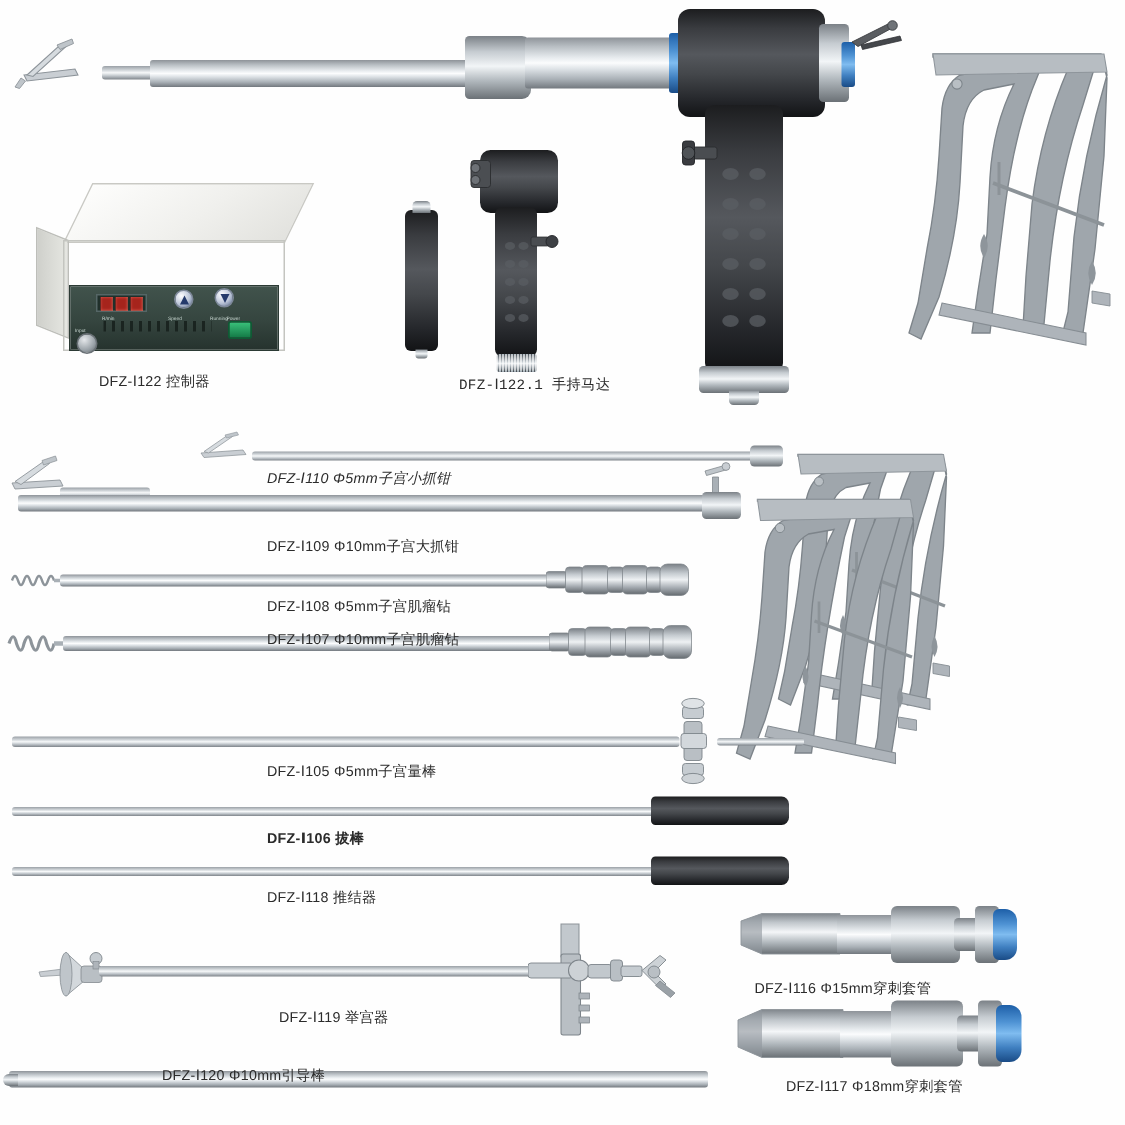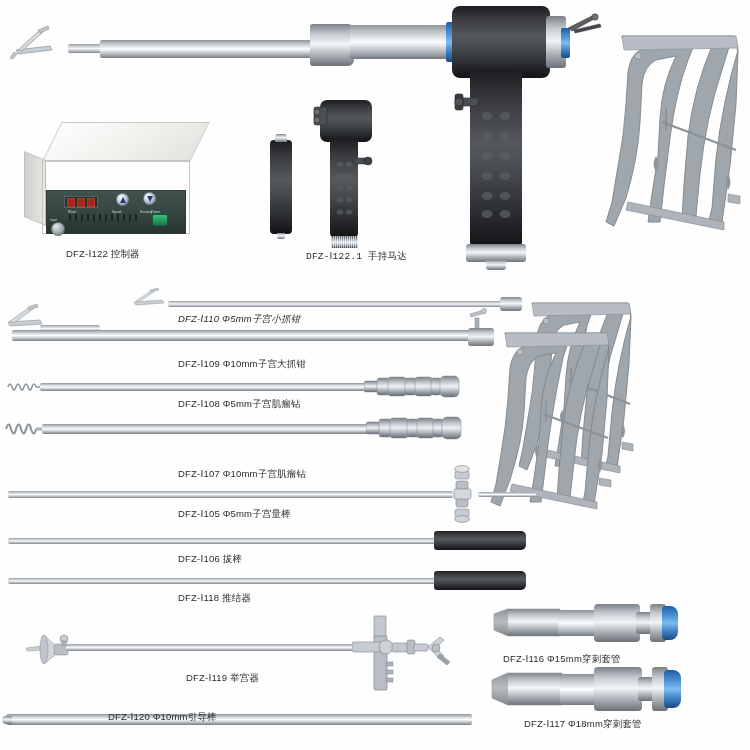--- a/index.html
+++ b/index.html
@@ -382,41 +382,41 @@
     <svg class="handle" style="left:366px; top:414px; width:96px; height:28px;" viewBox="0 0 96 28">
       <rect x="0" y="8" width="14" height="12" rx="2" fill="url(#g108)" stroke="#7d848a" stroke-width=".5"></rect>
       <rect x="13" y="5" width="12" height="18" rx="2.5" fill="url(#g108)" stroke="#7d848a" stroke-width=".5"></rect>
       <rect x="24" y="4" width="18" height="20" rx="3" fill="url(#g108)" stroke="#7d848a" stroke-width=".5"></rect>
       <rect x="41" y="5" width="11" height="18" rx="2.5" fill="url(#g108)" stroke="#7d848a" stroke-width=".5"></rect>
       <rect x="51" y="4" width="17" height="20" rx="3" fill="url(#g108)" stroke="#7d848a" stroke-width=".5"></rect>
       <rect x="67" y="5" width="10" height="18" rx="2.5" fill="url(#g108)" stroke="#7d848a" stroke-width=".5"></rect>
       <rect x="76" y="3" width="19" height="22" rx="5" fill="url(#g108)" stroke="#7d848a" stroke-width=".5"></rect>
     </svg>
   </div>
-  <div class="lbl" style="left:178px; top:468px;">DFZ-Ⅰ107 Φ10mm子宫肌瘤钻</div>
+  <div class="lbl" style="left:178px; top:420px;">DFZ-Ⅰ107 Φ10mm子宫肌瘤钻</div>
 
   <div>
     <div class="shaft thin" style="left:8px; top:491px; width:445px; height:7px;"></div>
     <svg class="handle" style="left:443px; top:463px; width:40px; height:62px;" viewBox="0 0 40 62">
       <rect x="13" y="18" width="12" height="26" rx="2" fill="#b9bfc4" stroke="#7d848a" stroke-width=".6"></rect>
       <rect x="11" y="26" width="17" height="10" rx="2" fill="#d3d8dc" stroke="#7d848a" stroke-width=".6"></rect>
       <rect x="12" y="8" width="14" height="8" rx="2" fill="#c6ccd1" stroke="#7d848a" stroke-width=".6"></rect>
       <ellipse cx="19" cy="6" rx="7.5" ry="3.4" fill="#dfe3e6" stroke="#7d848a" stroke-width=".6"></ellipse>
       <rect x="12" y="46" width="14" height="8" rx="2" fill="#c6ccd1" stroke="#7d848a" stroke-width=".6"></rect>
       <ellipse cx="19" cy="56" rx="7.5" ry="3.4" fill="#cdd2d6" stroke="#7d848a" stroke-width=".6"></ellipse>
     </svg>
     <div class="shaft thin" style="left:478px; top:492px; width:58px; height:5px;"></div>
   </div>
   <div class="lbl" style="left:178px; top:508px;">DFZ-Ⅰ105 Φ5mm子宫量棒</div>
 
   <div>
     <div class="shaft thin" style="left:8px; top:538px; width:428px; height:6px;"></div>
     <div class="blackpart" style="left:434px; top:531px; width:92px; height:19px; border-radius:3px 5px 5px 3px;"></div>
   </div>
-  <div class="lbl" style="left:178px; top:553px;">DFZ-Ⅰ106 拔棒</div>
+  <div class="lbl" style="left:178px; top:553px;font-weight:bold;">DFZ-Ⅰ106 拔棒</div>
 
   <div>
     <div class="shaft thin" style="left:8px; top:578px; width:428px; height:6px;"></div>
     <div class="blackpart" style="left:434px; top:571px; width:92px; height:19px; border-radius:3px 5px 5px 3px;"></div>
   </div>
   <div class="lbl" style="left:178px; top:592px;">DFZ-Ⅰ118 推结器</div>
 
   <div>
     <svg class="handle" style="left:24px; top:630px; width:64px; height:38px;" viewBox="0 0 64 38">
       <path d="M2 18 L18 16 L19 20 L3 21 Z" fill="#c9ced3" stroke="#8d949a" stroke-width=".5"></path>

